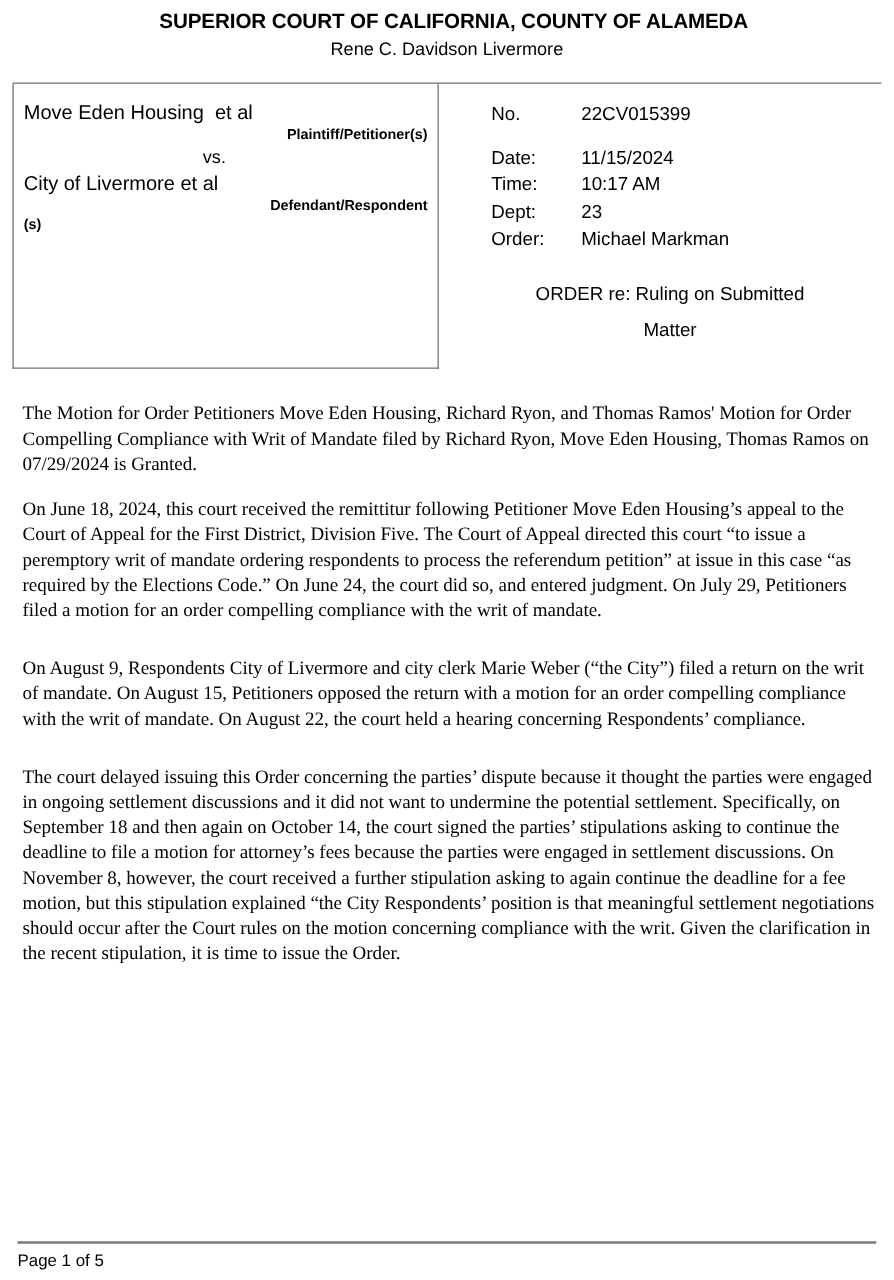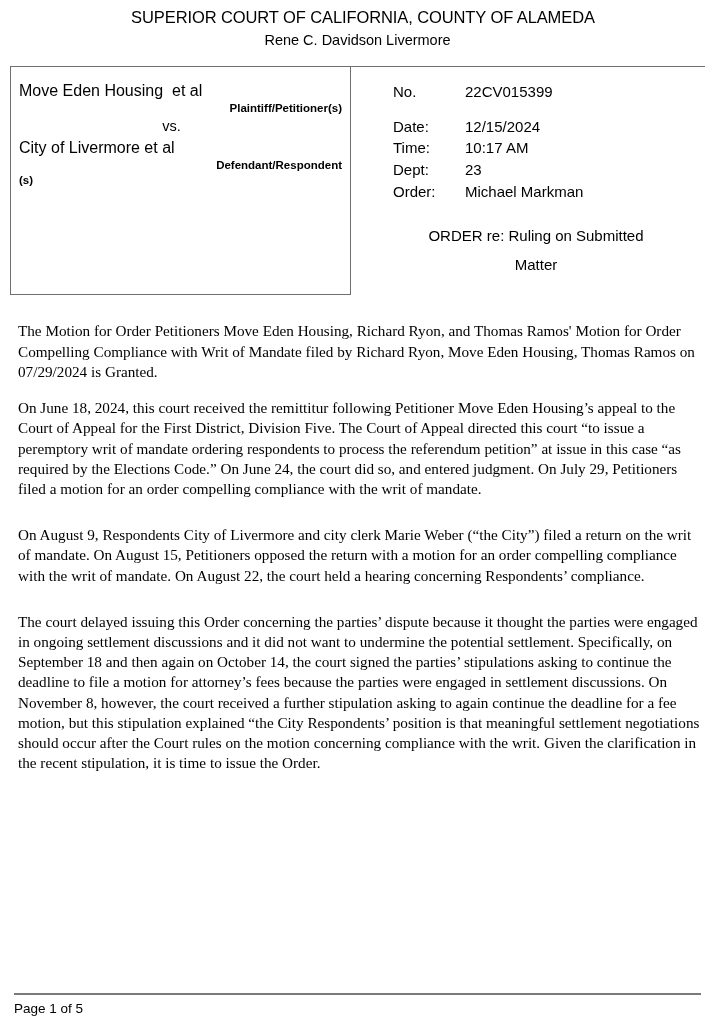--- a/index.html
+++ b/index.html
@@ -17,21 +17,21 @@
   }
 
   
   .doc-header {
     text-align: center;
     padding-top: 7px;
     font-family: "Liberation Sans", sans-serif;
   }
   .court-title {
     font-size: 16.5px;
-    font-weight: normal;
+    font-weight: bold;
     letter-spacing: -0.1px;
     line-height: 1.25;
     padding-left: 11px;
   }
   .courthouse-name {
     font-size: 14.5px;
     font-weight: normal;
     line-height: 1.4;
     margin-top: 2px;
   }
@@ -180,21 +180,21 @@
         <div class="role-overflow">(s)</div>
       </td>
       <td class="caption-cell-right">
         <div class="case-rows">
           <div class="case-row spacer-after">
             <span class="case-label">No.</span>
             <span class="case-value">22CV015399</span>
           </div>
           <div class="case-row">
             <span class="case-label">Date:</span>
-            <span class="case-value">12/15/2024</span>
+            <span class="case-value">11/15/2024</span>
           </div>
           <div class="case-row">
             <span class="case-label">Time:</span>
             <span class="case-value">10:17 AM</span>
           </div>
           <div class="case-row">
             <span class="case-label">Dept:</span>
             <span class="case-value">23</span>
           </div>
           <div class="case-row">

